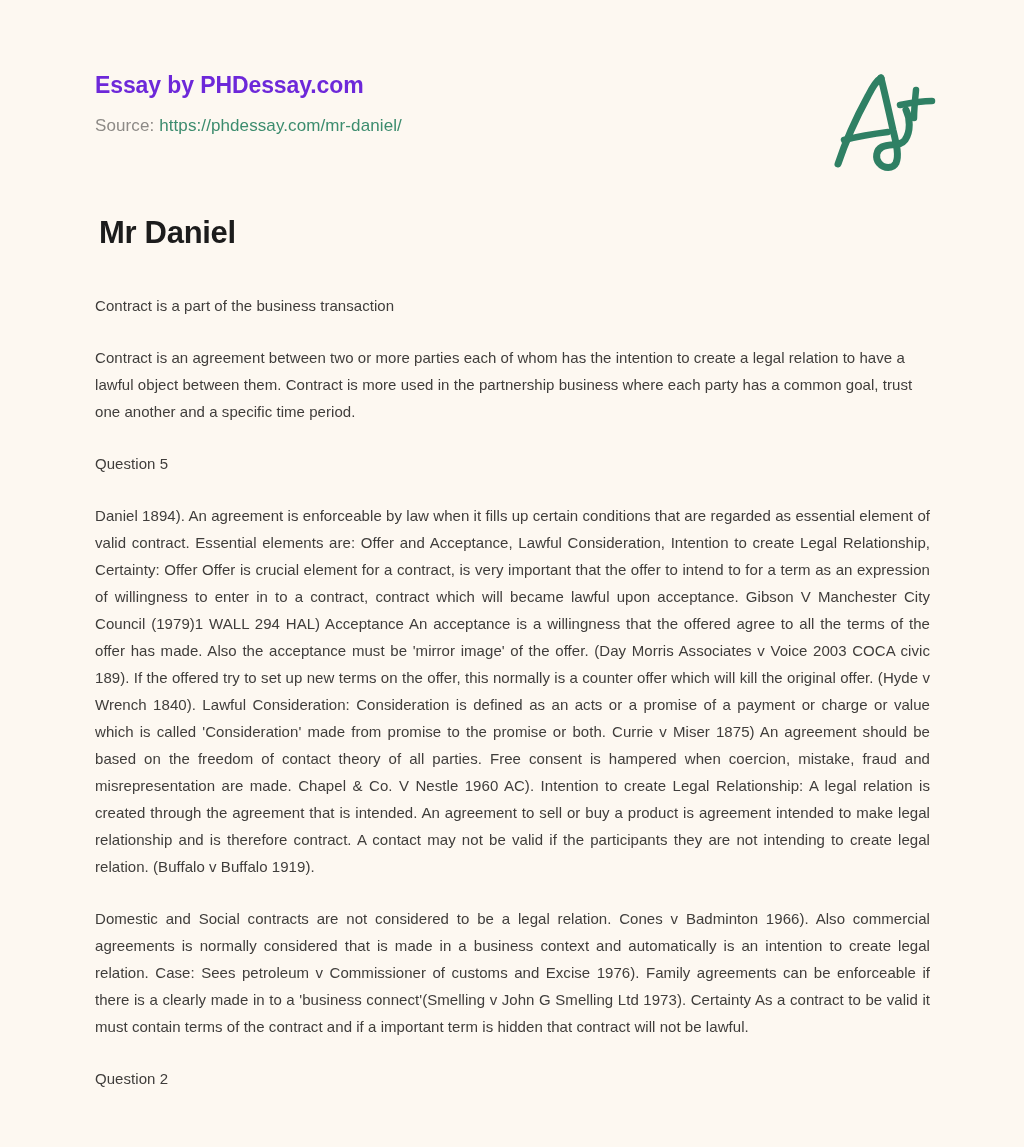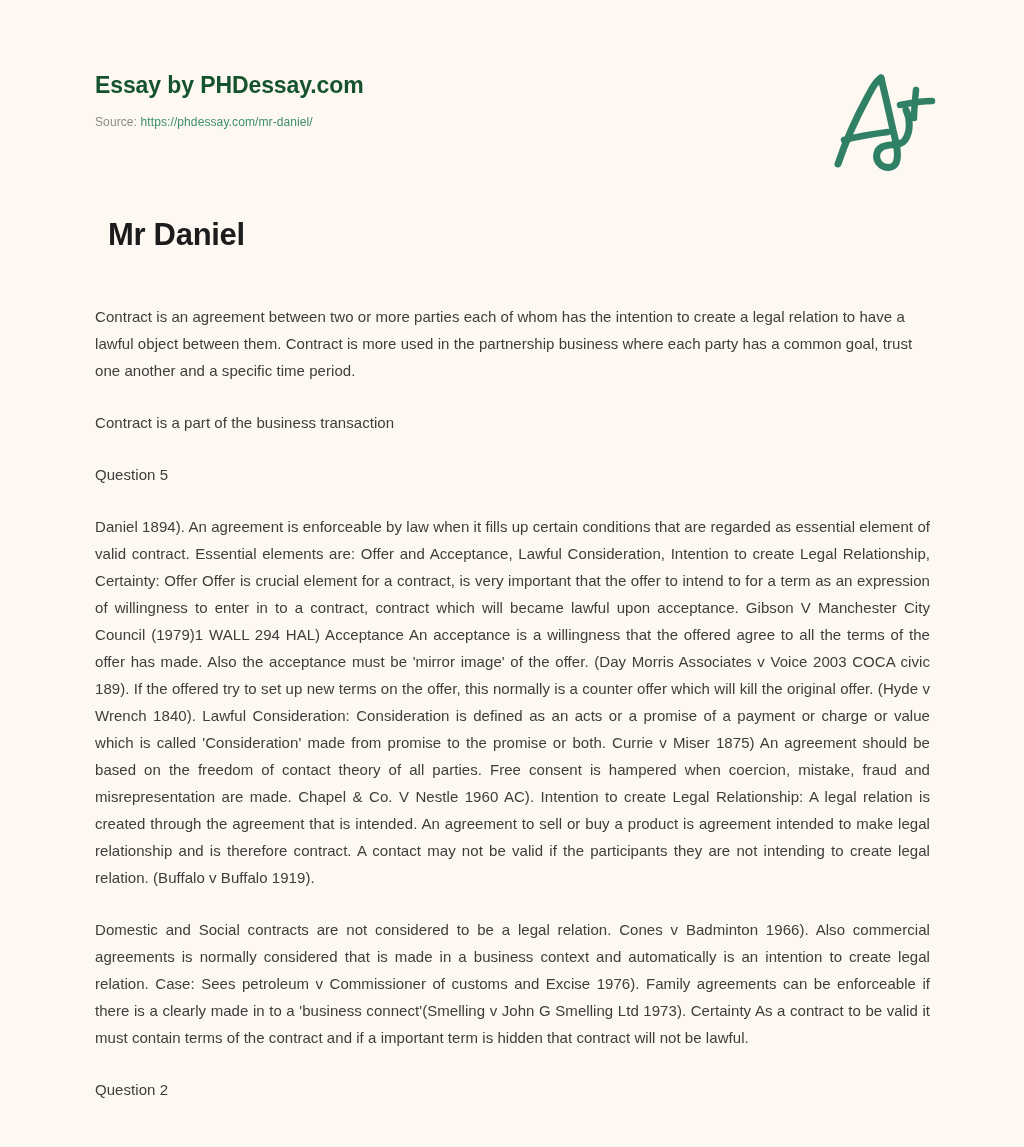--- a/index.html
+++ b/index.html
@@ -27,27 +27,27 @@
 
   
   .doc-header {
     position: relative;
     padding: 72px 88px 0 95px;
   }
   .brand-line {
     font-size: 23px;
     font-weight: bold;
     letter-spacing: -0.1px;
-    color: #14532d;
+    color: #6d28d9;
     line-height: 1.2;
     margin: 0;
   }
   .source-line {
     margin-top: 14px;
-    font-size: 12px;
+    font-size: 17px;
     color: #8d8a86;
     line-height: 1.4;
     letter-spacing: 0.1px;
   }
   .source-label {
     color: #8d8a86;
   }
   .source-url {
     color: #3c8c6e;
     text-decoration: none;
@@ -63,21 +63,21 @@
     pointer-events: auto;
   }
   .logo svg {
     display: block;
     width: 100%;
     height: 100%;
   }
 
   
   .doc-title {
-    margin: 13px;
+    margin: 4px;
     padding: 73px 95px 0 95px;
     font-size: 31px;
     font-weight: bold;
     letter-spacing: -0.3px;
     color: #1c1c1c;
     line-height: 1.25;
   }
 
   
   .doc-body {
@@ -132,23 +132,23 @@
           <path d="M74 37 C 84 35, 96 33, 106 33" stroke-width="6.5"></path>
         </g>
       </svg>
     </div>
   </div>
 
   <h1 class="doc-title">Mr Daniel</h1>
 
   <div class="doc-body">
 
+    <p class="plain">Contract is a part of the business transaction</p>
+
     <p class="plain">Contract is an agreement between two or more parties each of whom has the intention to create a legal relation to have a lawful object between them. Contract is more used in the partnership business where each party has a common goal, trust one another and a specific time period.</p>
-
-    <p class="plain">Contract is a part of the business transaction</p>
 
     <p class="plain">Question 5</p>
 
 
     <p class="justified">Daniel 1894). An agreement is enforceable by law when it fills up certain conditions that are regarded as essential element of valid contract. Essential elements are: Offer and Acceptance, Lawful Consideration, Intention to create Legal Relationship, Certainty: Offer Offer is crucial element for a contract, is very important that the offer to intend to for a term as an expression of willingness to enter in to a contract, contract which will became lawful upon acceptance. Gibson V Manchester City Council (1979)1 WALL 294 HAL) Acceptance An acceptance is a willingness that the offered agree to all the terms of the offer has made. Also the acceptance must be 'mirror image' of the offer. (Day Morris Associates v Voice 2003 COCA civic 189). If the offered try to set up new terms on the offer, this normally is a counter offer which will kill the original offer. (Hyde v Wrench 1840). Lawful Consideration: Consideration is defined as an acts or a promise of a payment or charge or value which is called 'Consideration' made from promise to the promise or both. Currie v Miser 1875) An agreement should be based on the freedom of contact theory of all parties. Free consent is hampered when coercion, mistake, fraud and misrepresentation are made. Chapel &amp; Co. V Nestle 1960 AC). Intention to create Legal Relationship: A legal relation is created through the agreement that is intended. An agreement to sell or buy a product is agreement intended to make legal relationship and is therefore contract. A contact may not be valid if the participants they are not intending to create legal relation. (Buffalo v Buffalo 1919).</p>
 
     <p class="justified">Domestic and Social contracts are not considered to be a legal relation. Cones v Badminton 1966). Also commercial agreements is normally considered that is made in a business context and automatically is an intention to create legal relation. Case: Sees petroleum v Commissioner of customs and Excise 1976). Family agreements can be enforceable if there is a clearly made in to a 'business connect'(Smelling v John G Smelling Ltd 1973). Certainty As a contract to be valid it must contain terms of the contract and if a important term is hidden that contract will not be lawful.</p>
 
     <p class="plain">Question 2</p>
 

